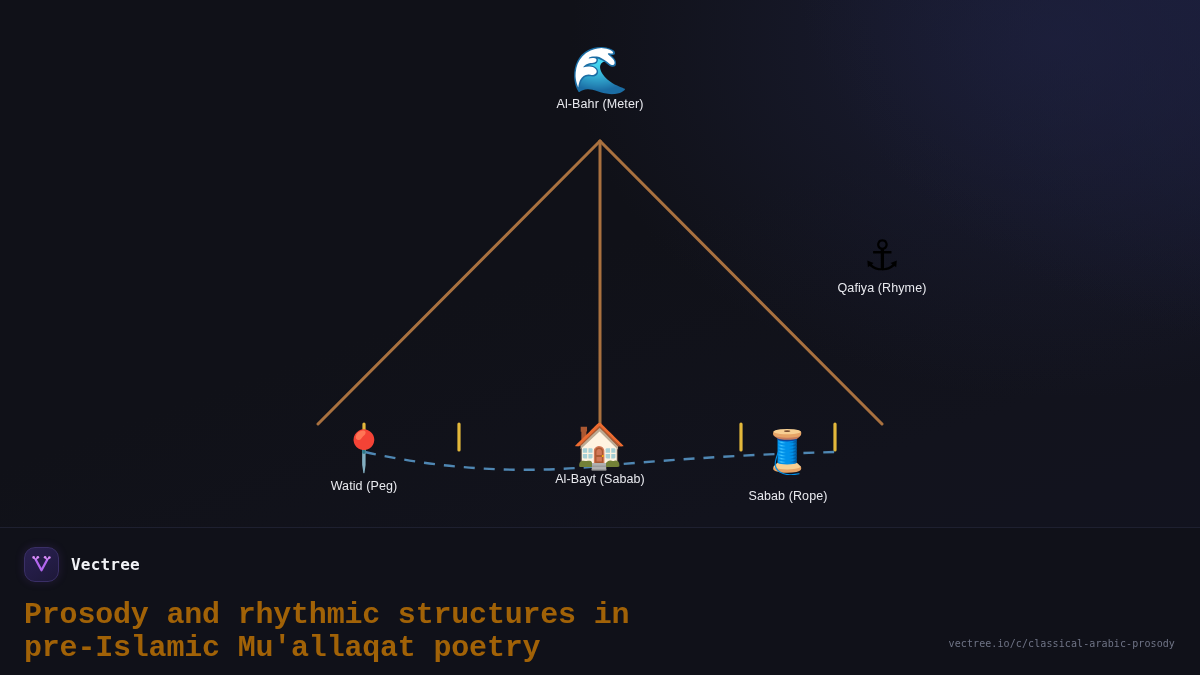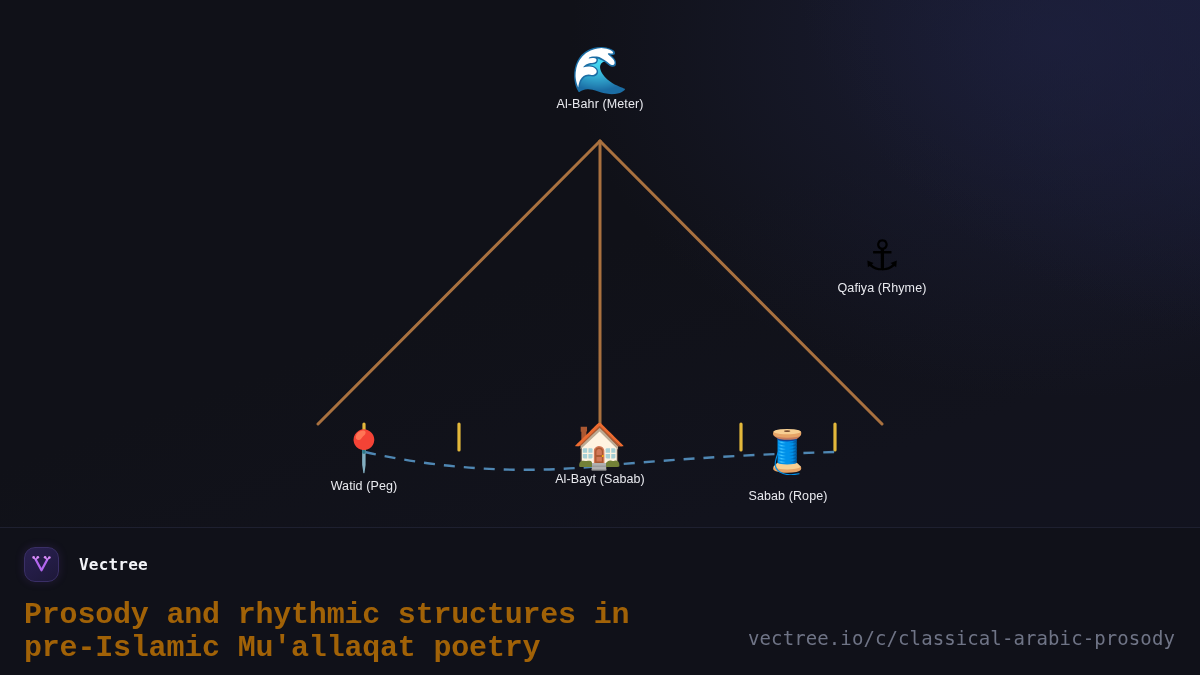--- a/index.html
+++ b/index.html
@@ -49,21 +49,21 @@
   #footer {
     position:absolute;
     left:0; top:527px;
     width:1200px; height:148px;
     background:#101119;
     border-top:1px solid #1e2030;
   }
   #brand {
     position:absolute;
     left:24px; top:19px;
-    display:flex; align-items:center; gap:20px;
+    display:flex; align-items:center; gap:12px;
   }
   #brand-mark {
     width:35px; height:35px;
     border-radius:11px;
     background:linear-gradient(145deg,#2a2150 0%,#231c45 55%,#1d1838 100%);
     border:1px solid #3a2f66;
     display:flex; align-items:center; justify-content:center;
     box-shadow:0 0 10px rgba(120,70,200,0.18);
   }
   #brand-name {
@@ -83,21 +83,21 @@
     font-weight:bold;
     line-height:33px;
     letter-spacing:-0.2px;
     white-space:pre-line;
   }
   #url {
     position:absolute;
     right:25px; bottom:26px;
     color:#6f7486;
     font-family:"DejaVu Sans Mono", monospace;
-    font-size:19px;
+    font-size:10px;
     letter-spacing:0.1px;
   }
 </style>
 </head>
 <body>
 
 <div id="stage">
 
   <div id="scene">
 

